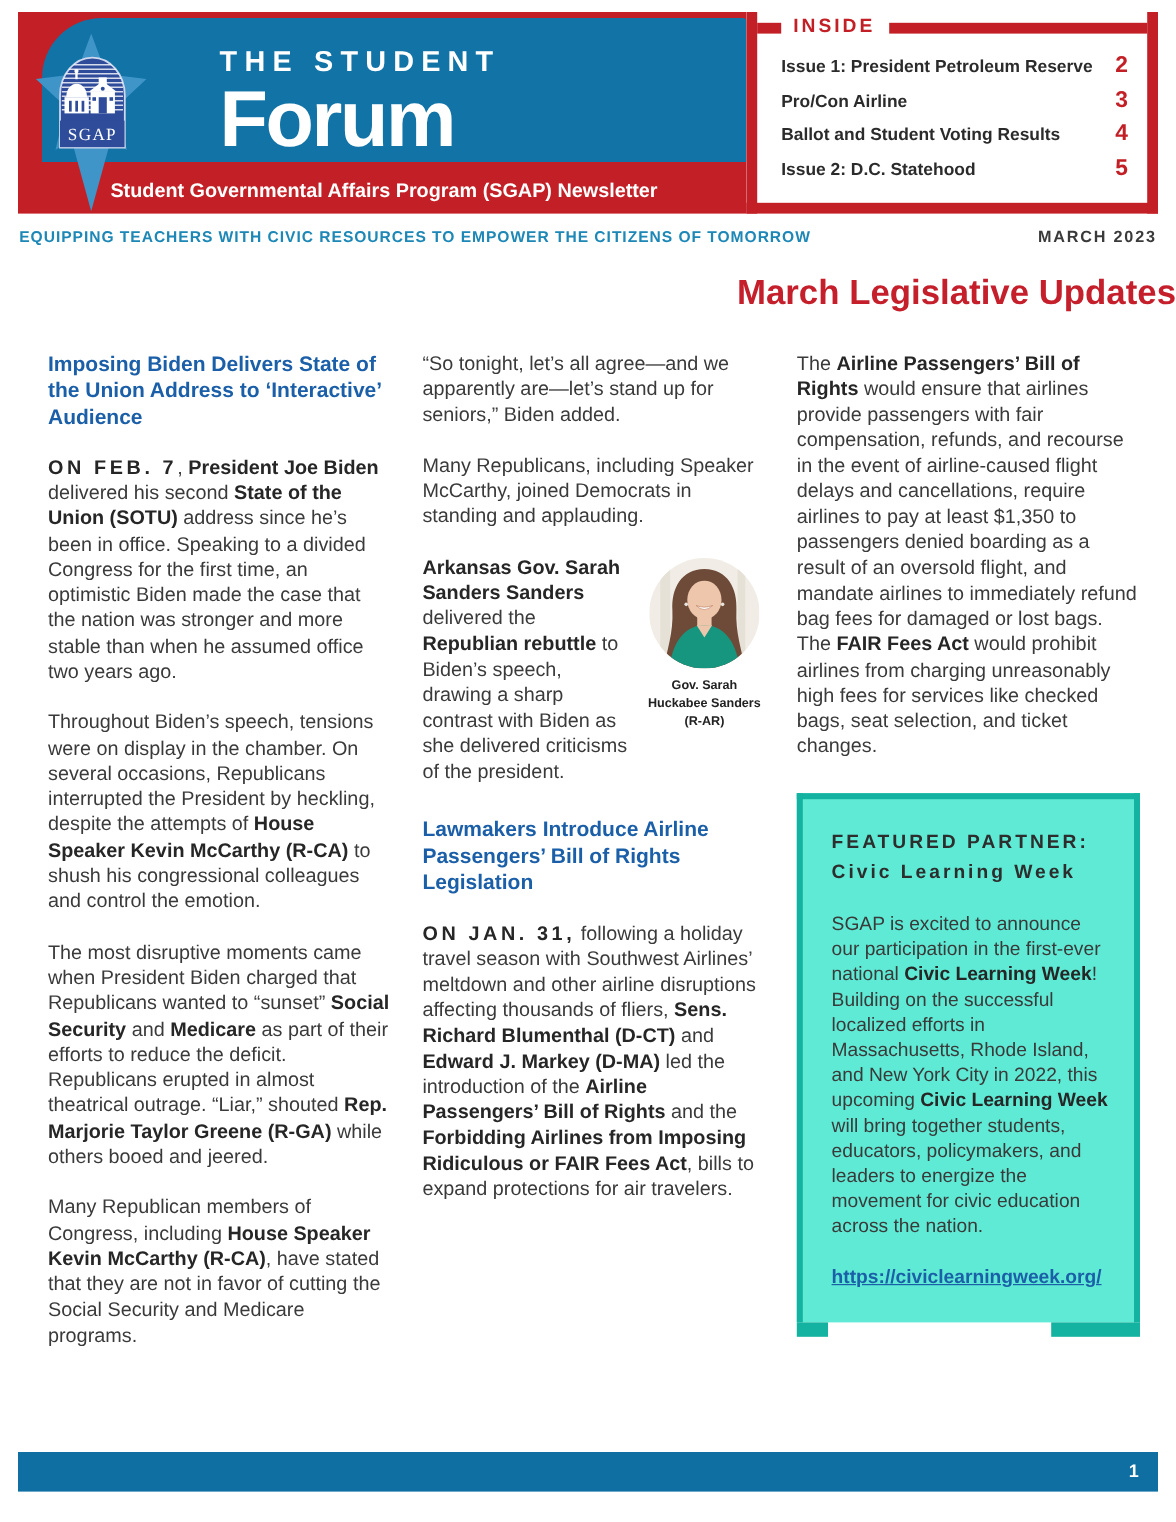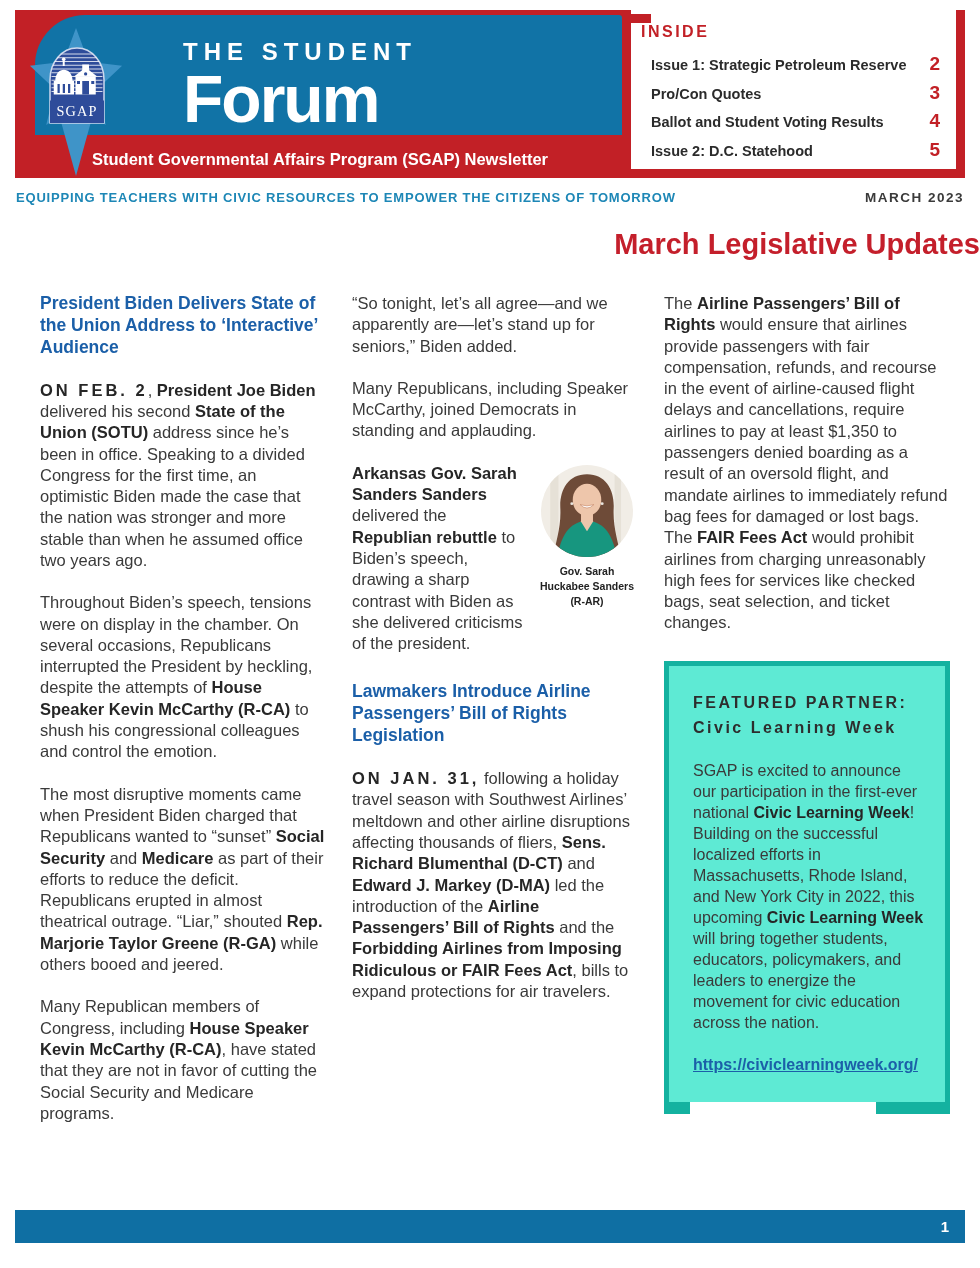--- a/index.html
+++ b/index.html
@@ -16,21 +16,21 @@
   .star-tail { position:absolute; left:45px; top:108px; width:32px; height:58px; background:#3f94c8; z-index:2;
           clip-path:polygon(0 0,100% 0,50% 100%); }
   .badge { position:absolute; left:32px; top:31px; width:60px; height:86px; z-index:3; }
   .titles { position:absolute; left:168px; top:28px; z-index:3; color:#fff; }
   .title-top { font-size:24px; font-weight:700; letter-spacing:6px; }
   .title-main { font-size:66px; font-weight:700; letter-spacing:-2px; line-height:0.95; margin-top:2px; }
   .banner-subtitle { position:absolute; left:77px; bottom:9px; z-index:3; color:#fff; font-size:16.5px; font-weight:700; }
 
   
   .inside-box { position:relative; width:343px; background:#fff; border-left:9px solid #c22026; border-right:9px solid #c22026; border-bottom:9px solid #c22026; }
-  .inside-legend { display:flex; align-items:flex-start; padding-top:4px;flex-direction:column; }
+  .inside-legend { display:flex; align-items:center; padding-top:4px; }
   .legend-stub { width:20px; height:9px; background:#c22026; }
   .inside-title { color:#c22026; font-size:16px; font-weight:800; letter-spacing:2.5px; margin:0 12px 0 10px; }
   .legend-bar { flex:1; height:9px; background:#c22026; }
   .toc { list-style:none; padding:12px 16px 0 20px; }
   .toc li { display:flex; justify-content:space-between; align-items:baseline; height:28.5px; }
   .toc-label { font-size:14.5px; font-weight:700; color:#2b2b2b; }
   .toc-page { font-size:19px; font-weight:700; color:#c22026; }
 
   
   .tagline-row { position:absolute; left:16px; right:16px; top:190px; display:flex; justify-content:space-between; align-items:baseline; }
@@ -127,25 +127,25 @@
     </div>
 
     <div class="inside-box">
       <div class="inside-legend">
         <span class="legend-stub"></span>
         <span class="inside-title">INSIDE</span>
         <span class="legend-bar"></span>
       </div>
       <ul class="toc">
         <li>
-          <span class="toc-label">Issue 1: Strategic Petroleum Reserve</span>
+          <span class="toc-label">Issue 1: President Petroleum Reserve</span>
           <span class="toc-page">2</span>
         </li>
         <li>
-          <span class="toc-label">Pro/Con Quotes</span>
+          <span class="toc-label">Pro/Con Airline</span>
           <span class="toc-page">3</span>
         </li>
         <li>
           <span class="toc-label">Ballot and Student Voting Results</span>
           <span class="toc-page">4</span>
         </li>
         <li>
           <span class="toc-label">Issue 2: D.C. Statehood</span>
           <span class="toc-page">5</span>
         </li>
@@ -156,22 +156,22 @@
   <div class="tagline-row">
     <span class="tagline">EQUIPPING TEACHERS WITH CIVIC RESOURCES TO EMPOWER THE CITIZENS OF TOMORROW</span>
     <span class="issue-date">MARCH 2023</span>
   </div>
 
   <h1 class="page-title">March Legislative Updates</h1>
 
   <main class="columns">
 
     <section class="col">
-      <h2 class="col-heading">President Biden Delivers State of the Union Address to ‘Interactive’ Audience</h2>
-      <p><span class="lead">ON FEB. 2</span>, <b>President Joe Biden</b> delivered his second <b>State of the Union (SOTU)</b> address since he’s been in office. Speaking to a divided Congress for the first time, an optimistic Biden made the case that the nation was stronger and more stable than when he assumed office two years ago.</p>
+      <h2 class="col-heading">Imposing Biden Delivers State of the Union Address to ‘Interactive’ Audience</h2>
+      <p><span class="lead">ON FEB. 7</span>, <b>President Joe Biden</b> delivered his second <b>State of the Union (SOTU)</b> address since he’s been in office. Speaking to a divided Congress for the first time, an optimistic Biden made the case that the nation was stronger and more stable than when he assumed office two years ago.</p>
       <p>Throughout Biden’s speech, tensions were on display in the chamber. On several occasions, Republicans interrupted the President by heckling, despite the attempts of <b>House Speaker Kevin McCarthy (R-CA)</b> to shush his congressional colleagues and control the emotion.</p>
       <p>The most disruptive moments came when President Biden charged that Republicans wanted to “sunset” <b>Social Security</b> and <b>Medicare</b> as part of their efforts to reduce the deficit. Republicans erupted in almost theatrical outrage. “Liar,” shouted <b>Rep. Marjorie Taylor Greene (R-GA)</b> while others booed and jeered.</p>
       <p>Many Republican members of Congress, including <b>House Speaker Kevin McCarthy (R-CA)</b>, have stated that they are not in favor of cutting the Social Security and Medicare programs.</p>
     </section>
 
     <section class="col">
       <p>“So tonight, let’s all agree—and we apparently are—let’s stand up for seniors,” Biden added.</p>
       <p>Many Republicans, including Speaker McCarthy, joined Democrats in standing and applauding.</p>
 
       <div class="photo-float">

